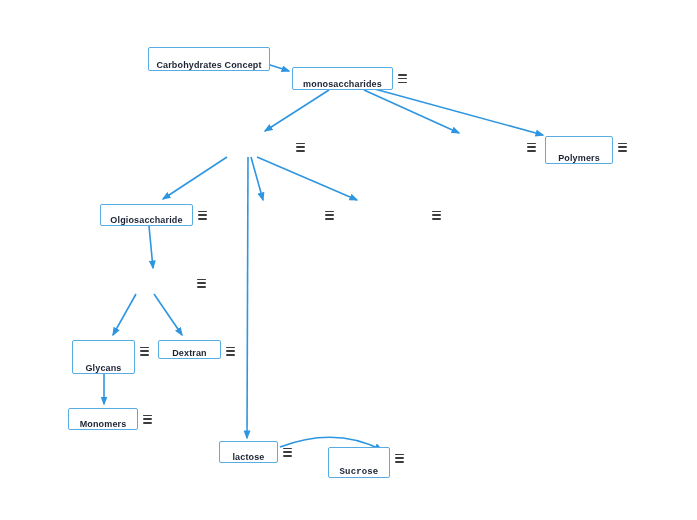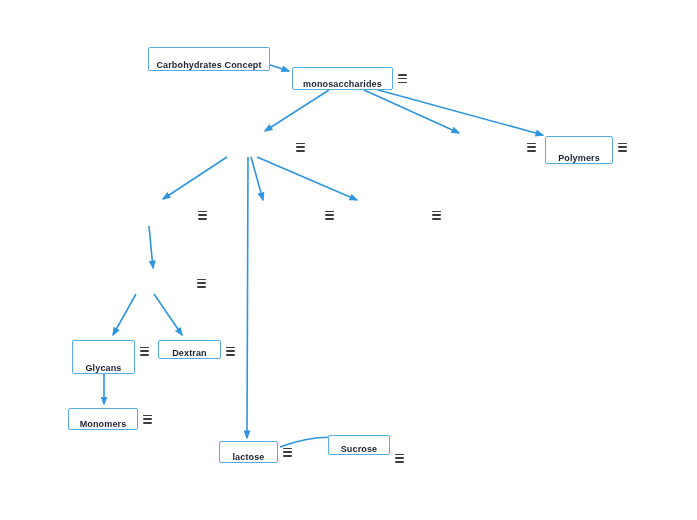--- a/index.html
+++ b/index.html
@@ -97,20 +97,23 @@
       <span class="bar" style="background: rgb(60, 60, 60);"></span>
     </div>
     <div class="node" style="left: 545px; top: 136px; width: 68px; height: 28px; border-color: rgb(88, 172, 228); color: rgb(27, 34, 51);">
       <span>Polymers</span>
     </div>
     <div class="menu-icon" style="left: 618px; top: 142.5px;">
       <span class="bar" style="background: rgb(60, 60, 60);"></span>
       <span class="bar" style="background: rgb(60, 60, 60);"></span>
       <span class="bar" style="background: rgb(60, 60, 60);"></span>
     </div>
+    <div class="node" style="left: 100px; top: 204px; width: 93px; height: 22px; border-color: rgb(88, 172, 228); color: rgb(27, 34, 51);">
+      <span>Olgiosaccharide</span>
+    </div>
     <div class="menu-icon" style="left: 198px; top: 210.5px;">
       <span class="bar" style="background: rgb(60, 60, 60);"></span>
       <span class="bar" style="background: rgb(60, 60, 60);"></span>
       <span class="bar" style="background: rgb(60, 60, 60);"></span>
     </div>
     <div class="menu-icon" style="left: 325px; top: 210.5px;">
       <span class="bar" style="background: rgb(60, 60, 60);"></span>
       <span class="bar" style="background: rgb(60, 60, 60);"></span>
       <span class="bar" style="background: rgb(60, 60, 60);"></span>
     </div>
@@ -149,21 +152,21 @@
       <span class="bar" style="background: rgb(60, 60, 60);"></span>
     </div>
     <div class="node" style="left: 219px; top: 441px; width: 59px; height: 22px; border-color: rgb(88, 172, 228); color: rgb(27, 34, 51);">
       <span>lactose</span>
     </div>
     <div class="menu-icon" style="left: 283px; top: 447.5px;">
       <span class="bar" style="background: rgb(60, 60, 60);"></span>
       <span class="bar" style="background: rgb(60, 60, 60);"></span>
       <span class="bar" style="background: rgb(60, 60, 60);"></span>
     </div>
-    <div class="node" style="left: 328px; top: 435px; width: 62px; height: 20px; border-color: rgb(88, 172, 228); color: rgb(27, 34, 51);">
+    <div class="node" style="left: 328px; top: 447px; width: 62px; height: 31px; border-color: rgb(88, 172, 228); color: rgb(27, 34, 51); font-family: Liberation Mono, monospace;">
       <span>Sucrose</span>
     </div>
     <div class="menu-icon" style="left: 395px; top: 453.5px;">
       <span class="bar" style="background: rgb(60, 60, 60);"></span>
       <span class="bar" style="background: rgb(60, 60, 60);"></span>
       <span class="bar" style="background: rgb(60, 60, 60);"></span>
     </div>
   </div>
 
 </body></html>

